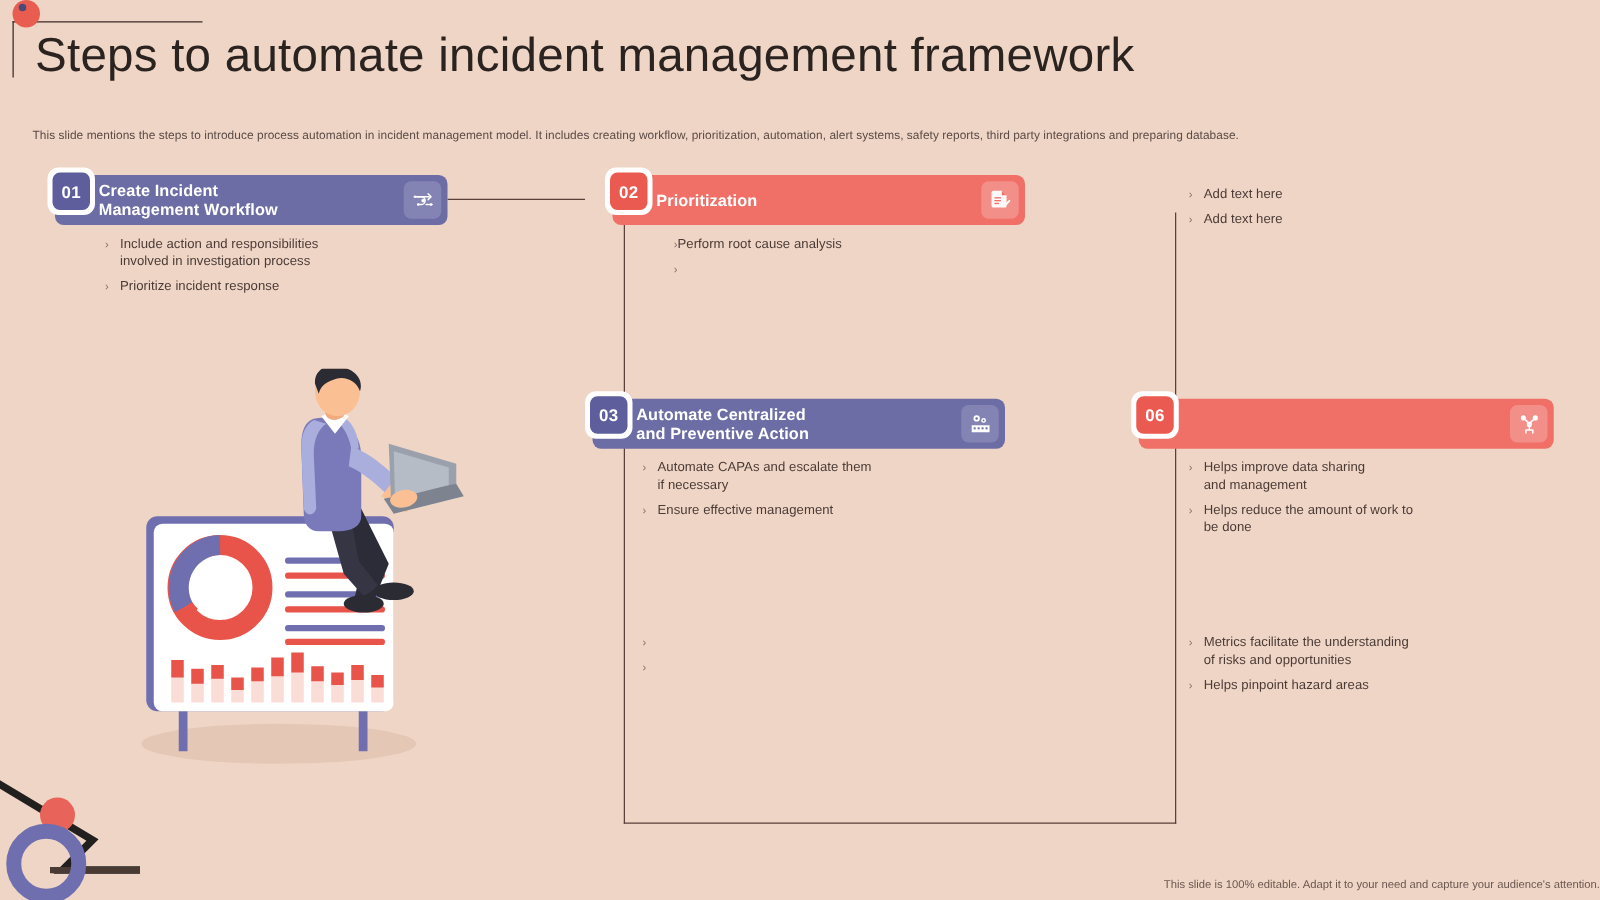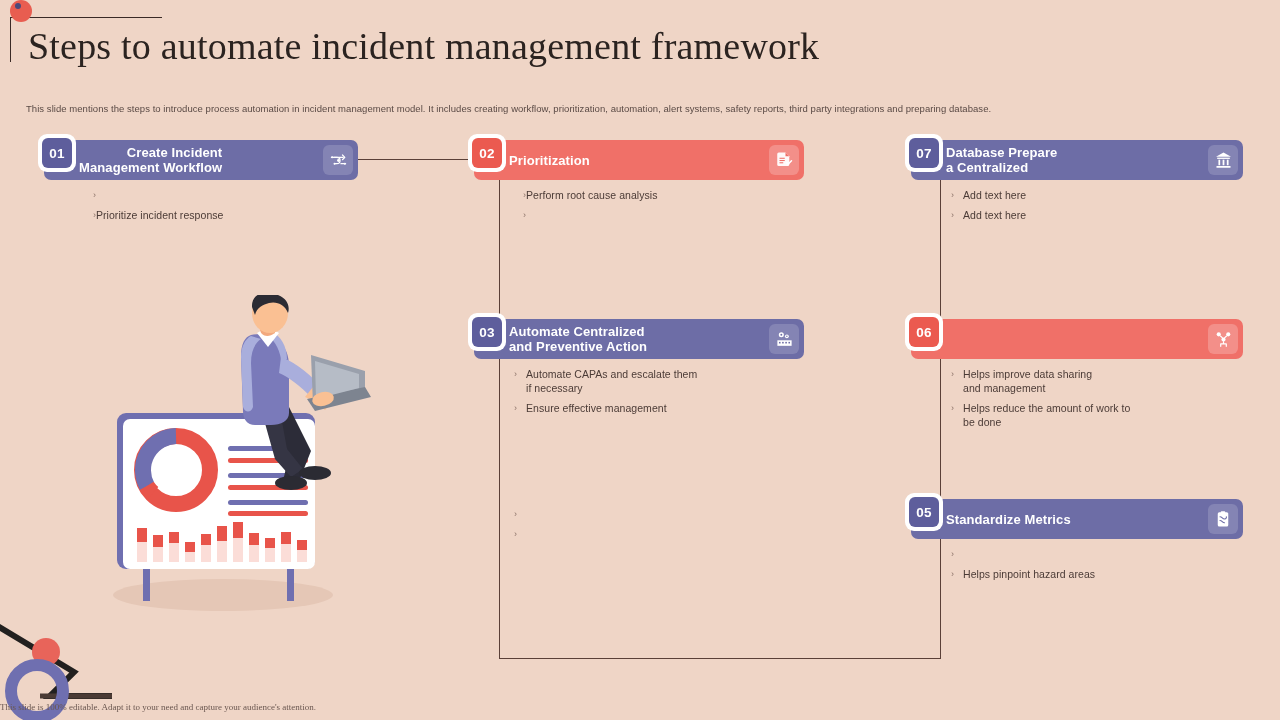--- a/index.html
+++ b/index.html
@@ -48,21 +48,21 @@
     left: 15px; top: 3px;
     width: 6px; height: 6px;
     border-radius: 50%;
     background: #4A4A7A;
   }
 
   
   .title {
     position: absolute;
     left: 28px; top: 24px;
-    font-family: Liberation Serif, serif;
+    font-family: Liberation Sans, sans-serif;
     font-size: 38px;
     font-weight: 400;
     color: #2B2320;
     letter-spacing: 0.2px;
     white-space: nowrap;
   }
   .subtitle {
     position: absolute;
     left: 26px; top: 78px;
     width: 1150px;
@@ -188,45 +188,44 @@
     bottom: 0px;
     width: 140px;
     height: 110px;
   }
 
   .footer {
     position: absolute;
     left: 0;
     right: 0;
     bottom: 8px;
-    text-align: left;
+    text-align: right;
     font-size: 9px;
     color: #6A5750;
-    font-family: Liberation Serif, serif;
   }
 </style>
 </head>
 <body>
 
 <div class="slide">
 
   <div class="deco-top-line-h"></div>
   <div class="deco-top-line-v"></div>
   <div class="deco-top-dot"></div>
   <div class="deco-top-dot-inner"></div>
 
   <div class="title">Steps to automate incident management framework</div>
   <div class="subtitle">This slide mentions the steps to introduce process automation in incident management  model. It includes creating workflow, prioritization, automation, alert systems, safety reports, third party integrations and preparing database.</div>
 
   <div class="conn" style="left:358px; top:159px; width:110px; height:1px;"></div>
   <div class="conn" style="left:499px; top:170px; width:1px; height:489px;"></div>
   <div class="conn" style="left:499px; top:658px; width:442px; height:1px;"></div>
   <div class="conn" style="left:940px; top:170px; width:1px; height:489px;"></div>
 
-  <div class="card" style="left:44px; top:140px; width:314px;text-align:right;">
+  <div class="card" style="left:44px; top:140px; width:314px;">
     <div class="card-header purple">
       <div class="badge-wrap">
         <div class="badge purple">01</div>
       </div>
       <div class="card-title">Create Incident
 Management Workflow</div>
       <div class="icon-box purple">
         <svg width="19" height="19" viewBox="0 0 24 24" fill="none" stroke="#ffffff" stroke-width="1.5">
           <path d="M3 8h7a4 4 0 0 1 0 8H7" stroke-linecap="round"></path>
           <path d="M21 16h-6" stroke-linecap="round"></path>
@@ -235,29 +234,31 @@
           <circle cx="12" cy="12" r="1.8" fill="#ffffff" stroke="none"></circle>
           <circle cx="4" cy="8" r="1.3" fill="#ffffff" stroke="none"></circle>
           <circle cx="7" cy="16" r="1.3" fill="#ffffff" stroke="none"></circle>
           <circle cx="20" cy="16" r="1.3" fill="#ffffff" stroke="none"></circle>
         </svg>
       </div>
     </div>
     <div class="bullets">
       <div class="bullet">
         <span class="bullet-mark">›</span>
+        <span class="bullet-text">Include action and responsibilities
+involved  in investigation  process</span>
       </div>
       <div class="bullet">
         <span class="bullet-mark">›</span>
         <span class="bullet-text">Prioritize incident response</span>
       </div>
     </div>
   </div>
 
-  <div class="card" style="left:474px; top:140px; width:330px;text-align:right;">
+  <div class="card" style="left:490px; top:140px; width:330px;text-align:right;">
     <div class="card-header coral">
       <div class="badge-wrap">
         <div class="badge coral">02</div>
       </div>
       <div class="card-title">Prioritization</div>
       <div class="icon-box coral">
         <svg width="18" height="18" viewBox="0 0 24 24" fill="#ffffff">
           <path d="M5 2h9l5 5v11a2 2 0 0 1-2 2H5a2 2 0 0 1-2-2V4a2 2 0 0 1 2-2z" opacity="0.95"></path>
           <path d="M14 2v5h5" fill="#F07068"></path>
           <rect x="6" y="9" width="7" height="1.4" fill="#F07068"></rect>
@@ -317,37 +318,25 @@
       <div class="bullet">
         <span class="bullet-mark">›</span>
       </div>
       <div class="bullet">
         <span class="bullet-mark">›</span>
       </div>
     </div>
   </div>
 
   <div class="card" style="left:911px; top:499px; width:332px;">
-    <div class="card-header purple">
-      <div class="badge-wrap">
-        <div class="badge purple">05</div>
-      </div>
-      <div class="card-title">Standardize Metrics</div>
-      <div class="icon-box purple">
-        <svg width="18" height="18" viewBox="0 0 24 24" fill="#ffffff">
-          <rect x="5" y="3" width="14" height="19" rx="2"></rect>
-          <rect x="9" y="1.5" width="6" height="3.2" rx="1.2" fill="#ffffff"></rect>
-          <path d="M8 9c3 0 3 3 6 3s2.5-3 2.5-3" stroke="#6D6DA6" stroke-width="1.5" fill="none" stroke-linecap="round"></path>
-          <path d="M8 14c3 0 3 3 6 3" stroke="#6D6DA6" stroke-width="1.5" fill="none" stroke-linecap="round"></path>
-        </svg>
-      </div>
-    </div>
-    <div class="bullets">
-      <div class="bullet">
-        <span class="bullet-mark">›</span>
+    <div class="bullets">
+      <div class="bullet">
+        <span class="bullet-mark">›</span>
+        <span class="bullet-text">Metrics facilitate the understanding
+of risks and opportunities</span>
       </div>
       <div class="bullet">
         <span class="bullet-mark">›</span>
         <span class="bullet-text">Helps pinpoint hazard  areas</span>
       </div>
     </div>
   </div>
 
   <div class="card" style="left:911px; top:319px; width:332px;">
     <div class="card-header coral">
@@ -372,37 +361,20 @@
       </div>
       <div class="bullet">
         <span class="bullet-mark">›</span>
         <span class="bullet-text">Helps reduce the amount of work to
 be done</span>
       </div>
     </div>
   </div>
 
   <div class="card" style="left:911px; top:140px; width:332px;">
-    <div class="card-header purple">
-      <div class="badge-wrap">
-        <div class="badge purple">07</div>
-      </div>
-      <div class="card-title">Database Prepare
-a Centralized</div>
-      <div class="icon-box purple">
-        <svg width="19" height="19" viewBox="0 0 24 24" fill="#ffffff">
-          <path d="M12 2L2.5 7.2h19z"></path>
-          <rect x="4" y="8.4" width="16" height="1.6"></rect>
-          <rect x="5.6" y="11" width="2.2" height="7"></rect>
-          <rect x="10.9" y="11" width="2.2" height="7"></rect>
-          <rect x="16.2" y="11" width="2.2" height="7"></rect>
-          <rect x="3" y="19" width="18" height="2.2" rx="0.6"></rect>
-        </svg>
-      </div>
-    </div>
     <div class="bullets">
       <div class="bullet">
         <span class="bullet-mark">›</span>
         <span class="bullet-text">Add text here</span>
       </div>
       <div class="bullet">
         <span class="bullet-mark">›</span>
         <span class="bullet-text">Add text here</span>
       </div>
     </div>

